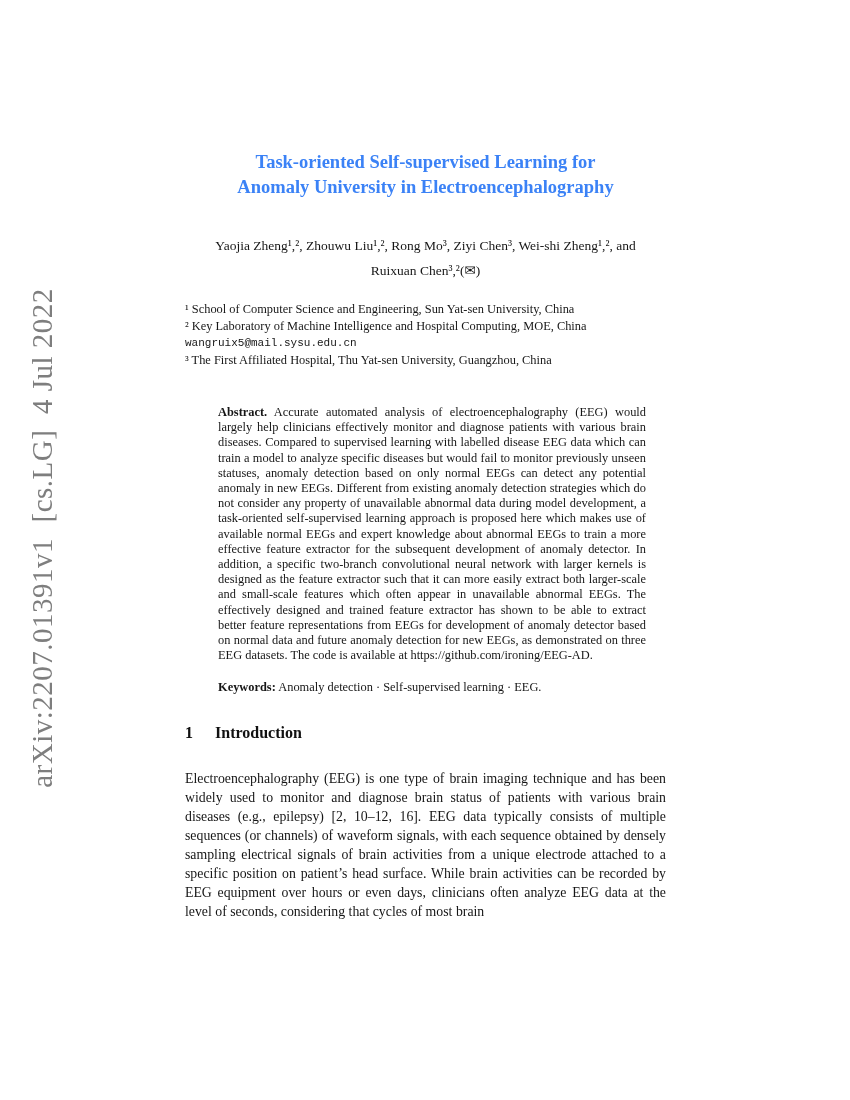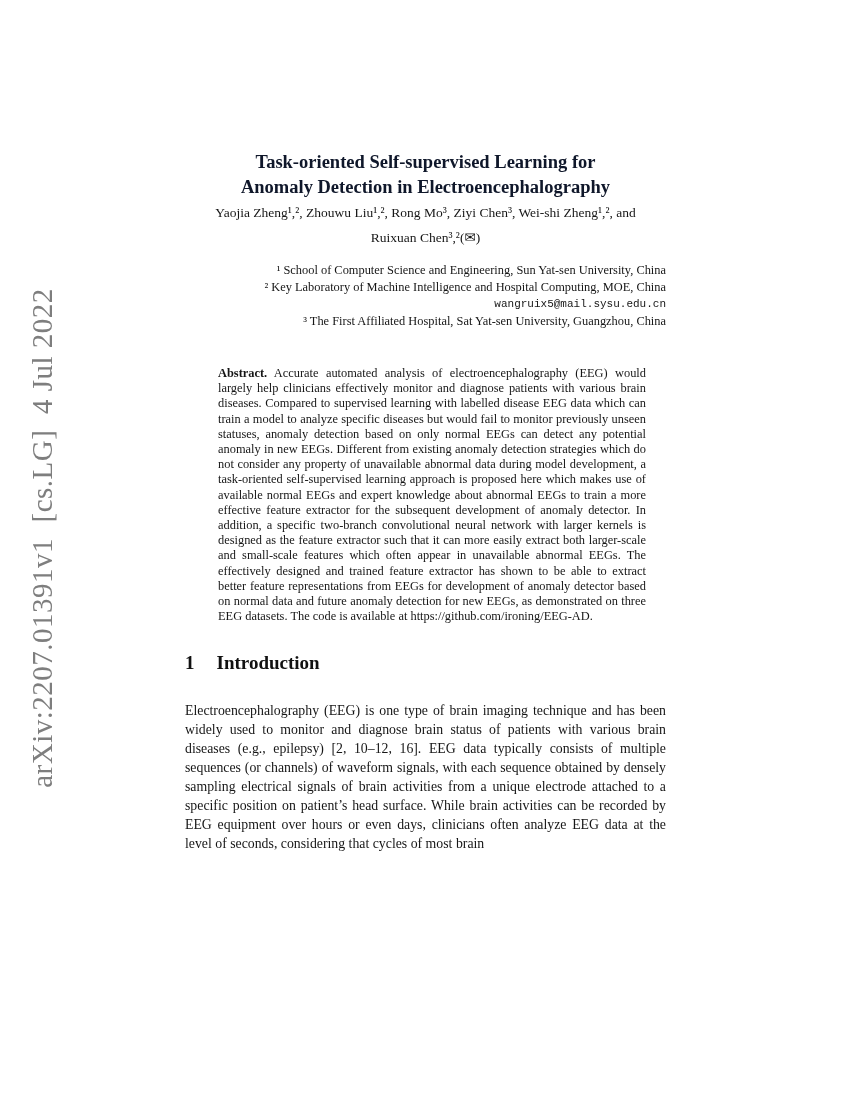--- a/index.html
+++ b/index.html
@@ -26,30 +26,31 @@
     position: absolute;
     left: 185px; top: 0;
     width: 481px;
   }
   .title {
     margin-top: 150px;
     text-align: center;
     font-weight: bold;
     font-size: 18.5px;
     line-height: 25px;
-    color: #0f172a;
+    color: #3b82f6;
   }
   .authors {
+    margin-top: 33px;
     text-align: center;
     font-size: 13.5px;
     line-height: 25px;
   }
   .affils {
-    margin-top: 12px;
-    text-align: right;
+    margin-top: 18px;
+    text-align: left;
     font-size: 12.4px;
     line-height: 17px;
   }
   .email-line {
     font-family: "Liberation Mono", "DejaVu Sans Mono", monospace;
     font-size: 11px;
   }
   .abstract {
     margin: 36px 0 8px 33px;
     width: 428px;
@@ -59,21 +60,21 @@
   }
   .abstract .label, .keywords .label { font-weight: bold; }
   .keywords {
     margin: 17px 0 0 33px;
     width: 428px;
     font-size: 12.4px;
     line-height: 15.2px;
   }
   .section-heading {
     margin-top: 28px;
-    font-size: 19px;
+    font-size: 16px;
     font-weight: bold;
     color: #111111;
   }
   .section-heading .sec-num { margin-right: 22px; }
   .intro {
     margin-top: 27px;
     width: 481px;
     text-align: justify;
     font-size: 13.8px;
     line-height: 19px;
@@ -81,39 +82,42 @@
 </style>
 </head>
 <body>
 
 <div class="watermark">arXiv:2207.01391v1  [cs.LG]  4 Jul 2022</div>
 
 <div class="main">
 
   <div class="title">
     <div>Task-oriented Self-supervised Learning for</div>
-    <div>Anomaly Detection in Electroencephalography</div>
+    <div>Anomaly University in Electroencephalography</div>
   </div>
 
   <div class="authors">
     <div>Yaojia Zheng¹,², Zhouwu Liu¹,², Rong Mo³, Ziyi Chen³, Wei-shi Zheng¹,², and</div>
     <div>Ruixuan Chen³,²(✉)</div>
   </div>
 
   <div class="affils">
     <div>¹  School of Computer Science and Engineering, Sun Yat-sen University, China</div>
     <div>²  Key Laboratory of Machine Intelligence and Hospital Computing, MOE, China</div>
     <div class="email-line">wangruix5@mail.sysu.edu.cn</div>
-    <div>³  The First Affiliated Hospital, Sat Yat-sen University, Guangzhou, China</div>
+    <div>³  The First Affiliated Hospital, Thu Yat-sen University, Guangzhou, China</div>
   </div>
 
   <div class="abstract">
     <span class="label">Abstract.</span><span> Accurate automated analysis of electroencephalography (EEG) would largely help clinicians effectively monitor and diagnose patients with various brain diseases. Compared to supervised learning with labelled disease EEG data which can train a model to analyze specific diseases but would fail to monitor previously unseen statuses, anomaly detection based on only normal EEGs can detect any potential anomaly in new EEGs. Different from existing anomaly detection strategies which do not consider any property of unavailable abnormal data during model development, a task-oriented self-supervised learning approach is proposed here which makes use of available normal EEGs and expert knowledge about abnormal EEGs to train a more effective feature extractor for the subsequent development of anomaly detector. In addition, a specific two-branch convolutional neural network with larger kernels is designed as the feature extractor such that it can more easily extract both larger-scale and small-scale features which often appear in unavailable abnormal EEGs. The effectively designed and trained feature extractor has shown to be able to extract better feature representations from EEGs for development of anomaly detector based on normal data and future anomaly detection for new EEGs, as demonstrated on three EEG datasets. The code is available at https://github.com/ironing/EEG-AD.</span>
   </div>
 
+  <div class="keywords">
+    <span class="label">Keywords:</span><span> Anomaly detection · Self-supervised learning · EEG.</span>
+  </div>
 
   <div class="section-heading">
     <span class="sec-num">1</span><span>Introduction</span>
   </div>
 
   <div class="intro">Electroencephalography (EEG) is one type of brain imaging technique and has been widely used to monitor and diagnose brain status of patients with various brain diseases (e.g., epilepsy) [2, 10–12, 16]. EEG data typically consists of multiple sequences (or channels) of waveform signals, with each sequence obtained by densely sampling electrical signals of brain activities from a unique electrode attached to a specific position on patient’s head surface. While brain activities can be recorded by EEG equipment over hours or even days, clinicians often analyze EEG data at the level of seconds, considering that cycles of most brain</div>
 
 </div>
 
 </body></html>

